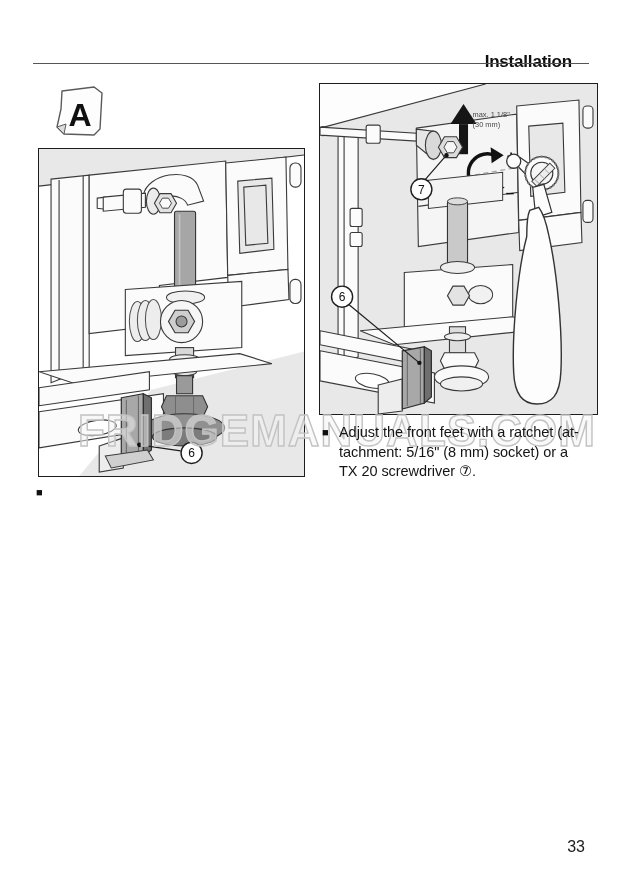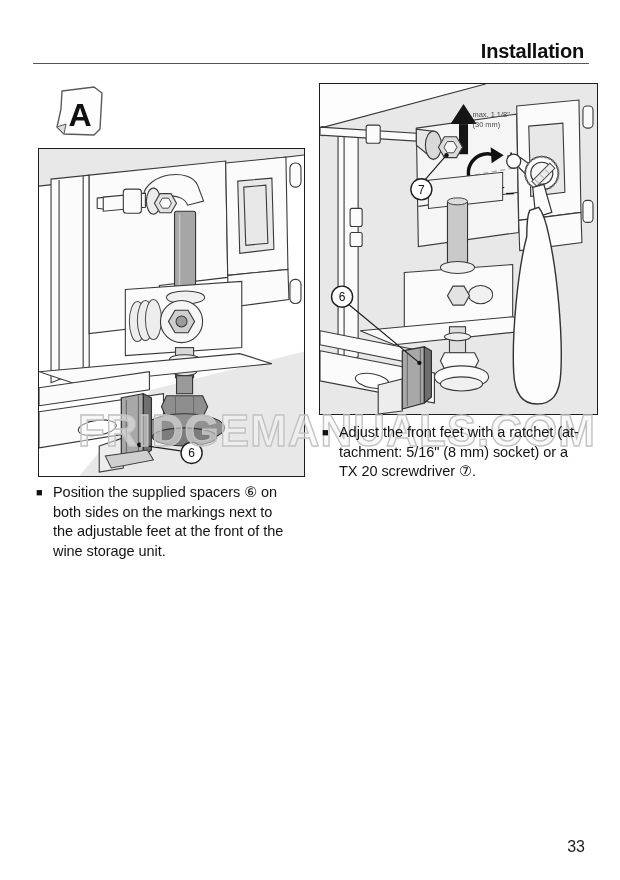--- a/index.html
+++ b/index.html
@@ -1,22 +1,22 @@
 <!DOCTYPE html>
 <html><head>
 <meta charset="utf-8">
 <style>
   html,body{margin:0;padding:0;}
   body{
     width:620px;height:880px;background:#ffffff;position:relative;overflow:hidden;
     font-family:"Liberation Sans","DejaVu Sans",sans-serif;color:#161616;
   }
   .page-title{
-    position:absolute;top:36px;left:33px;right:32px;margin:4px;
-    font-size:20px;font-weight:bold;text-align:right;letter-spacing:-0.2px;color:#0f0f0f;
+    position:absolute;top:36px;left:33px;right:32px;margin:16px;
+    font-size:17px;font-weight:bold;text-align:right;letter-spacing:-0.2px;color:#0f0f0f;
   }
   .header-rule{
     position:absolute;top:63px;left:33px;right:31px;height:0;
     border-top:1.6px solid #565656;
   }
   .badge-a{position:absolute;left:49px;top:84px;width:63px;height:55px;}
   .fig{position:absolute;border:1.6px solid #1d1d1d;box-sizing:border-box;background:#fff;}
   .fig svg{display:block;width:100%;height:100%;}
   .fig-left{left:38px;top:148px;width:267px;height:329px;}
   .fig-right{left:319px;top:83px;width:279px;height:332px;}
@@ -252,21 +252,20 @@
       <circle cx="99" cy="278" r="2.2" fill="#111"></circle>
       <line x1="99" y1="278" x2="29" y2="220" stroke="#1d1d1d" stroke-width="1.2"></line>
       <circle cx="22" cy="212" r="10.5" fill="#ffffff" stroke="#1d1d1d" stroke-width="1.4"></circle>
       <text x="22" y="216.5" font-size="12" text-anchor="middle" fill="#111">6</text>
     </g>
   </svg>
 </figure>
 
 <div class="caption caption-left">
   <span class="bullet">■</span>
-  <span class="cap-text">Position the supplied spacers ⑥ on<br>both sides on the markings next to<br>the adjustable feet at the front of the<br>wine storage unit.</span>
 </div>
 
 <div class="caption caption-right">
   <span class="bullet">■</span>
   <span class="cap-text">Adjust the front feet with a ratchet (at-<br>tachment: 5/16" (8 mm) socket) or a<br>TX 20 screwdriver ⑦.</span>
 </div>
 
 <div class="watermark">FRIDGEMANUALS.COM</div>
 
 <div class="page-number">33</div>

